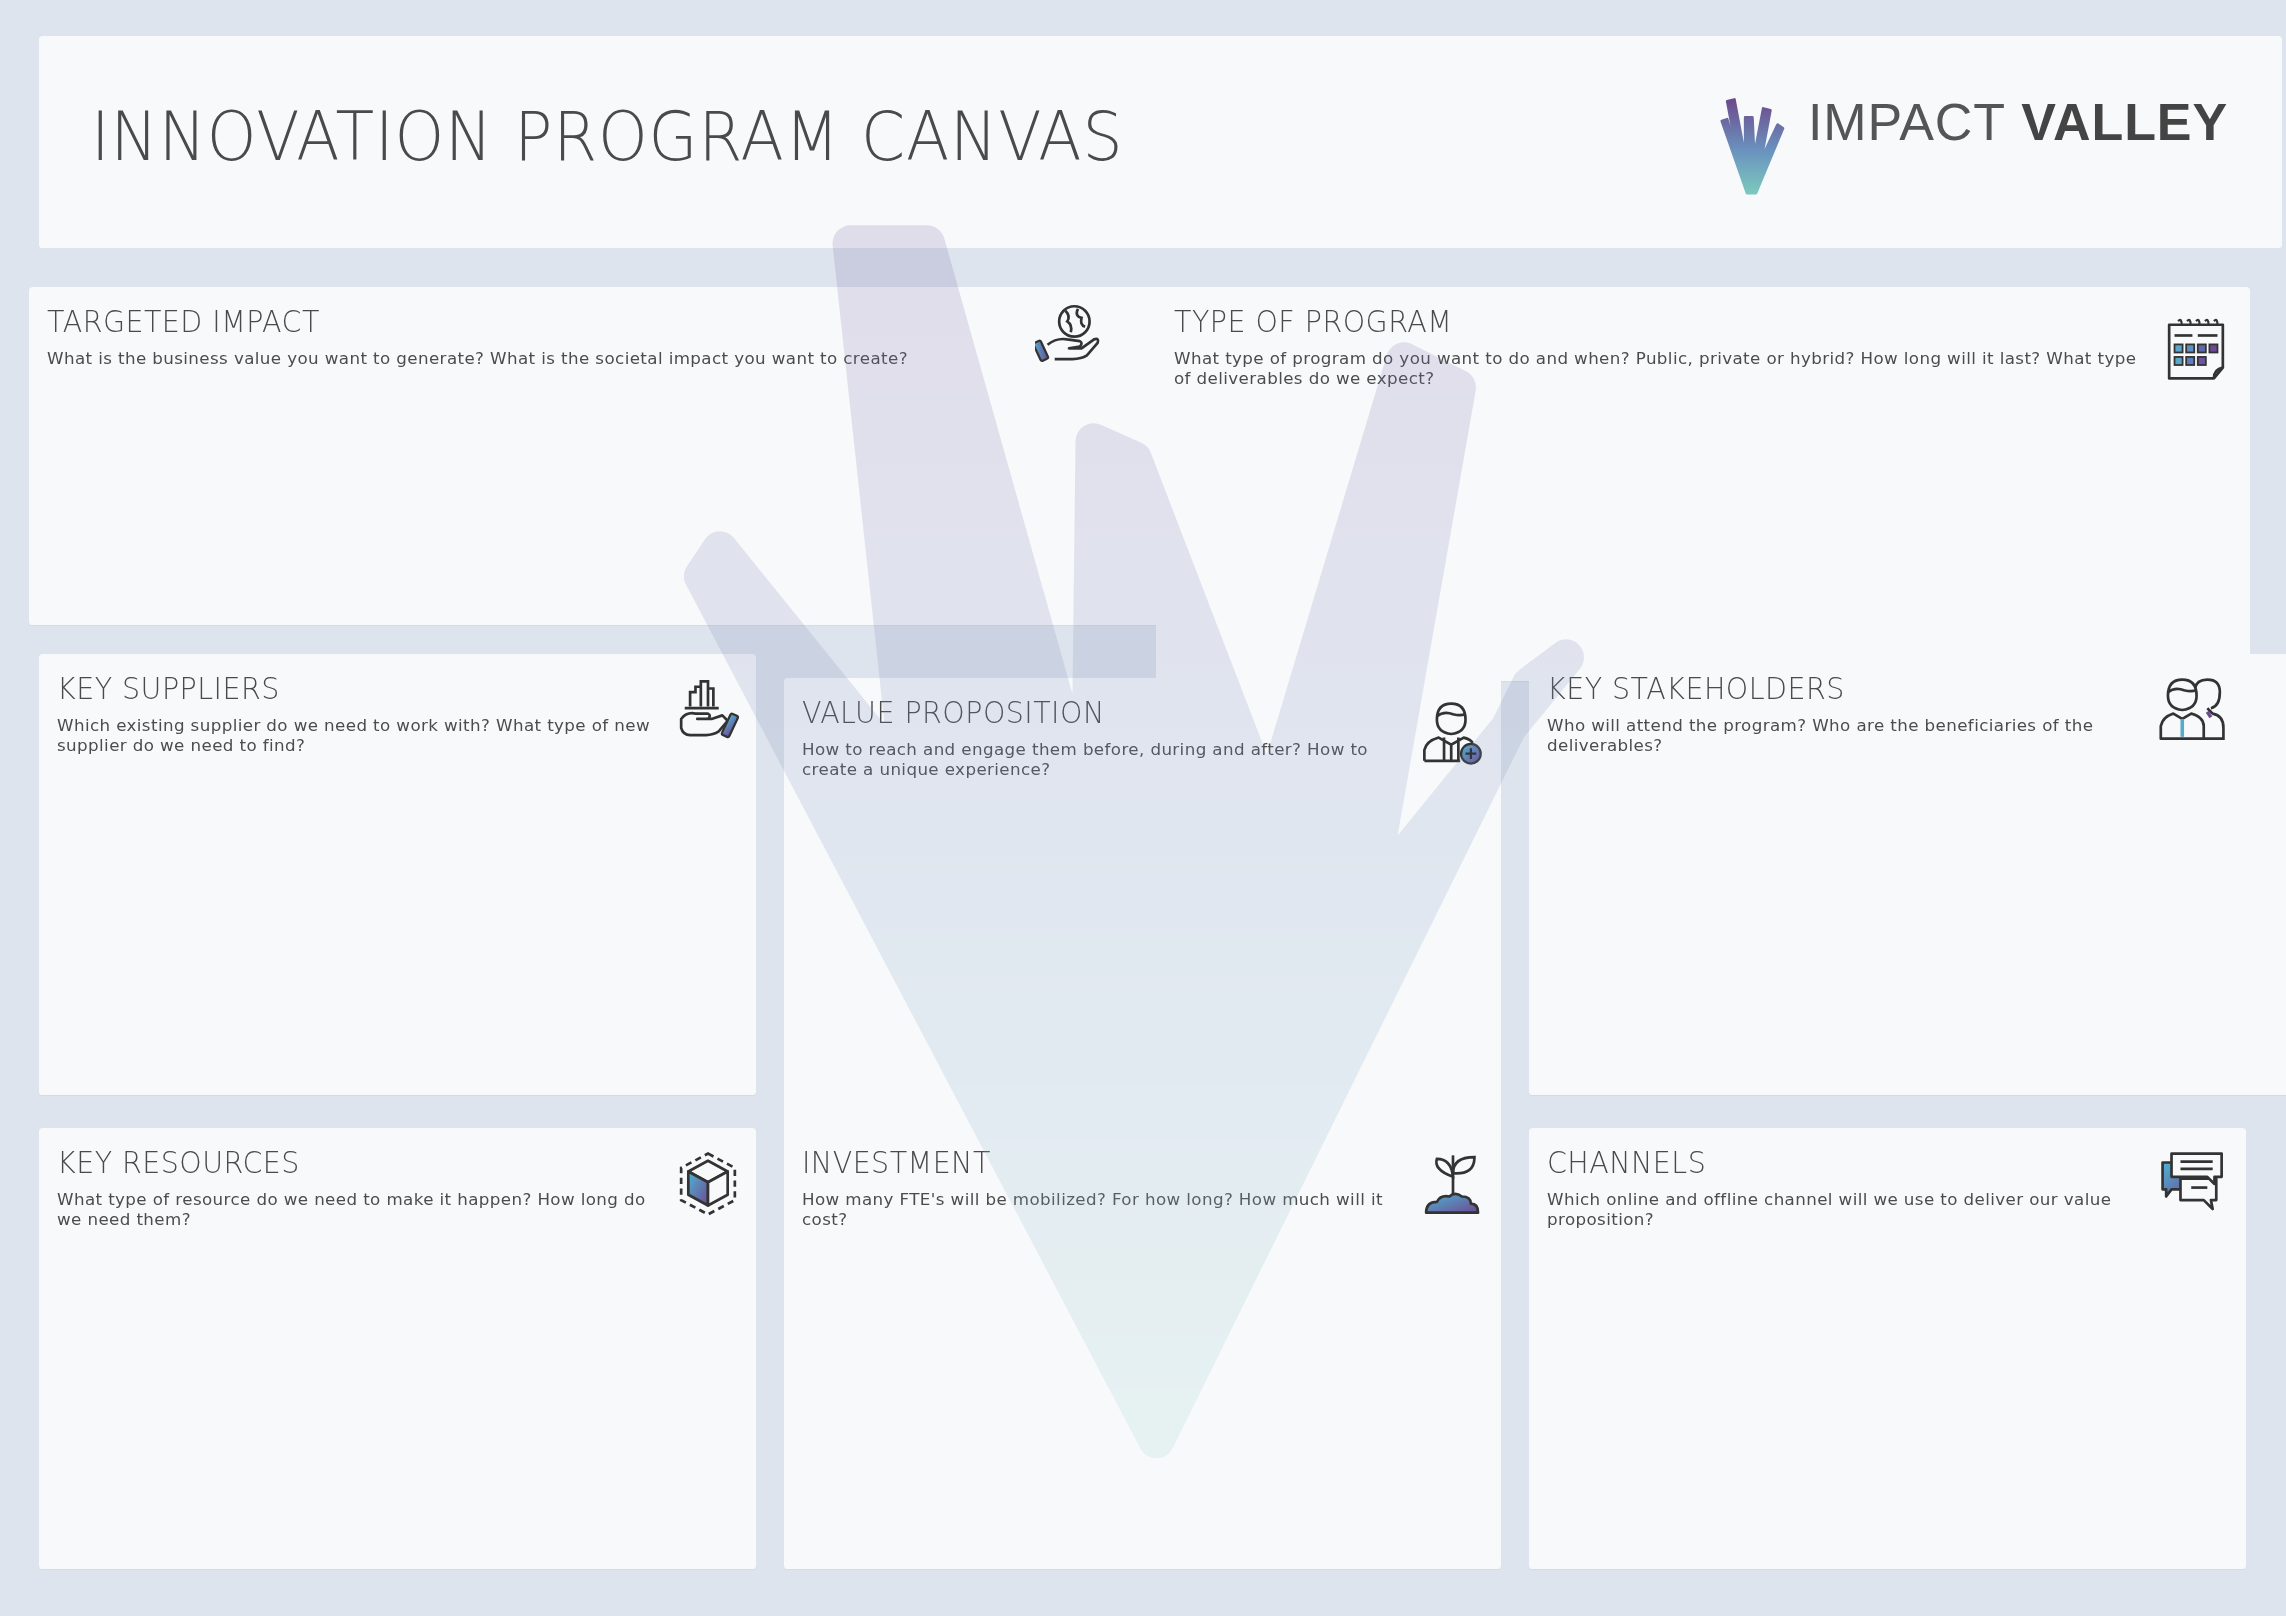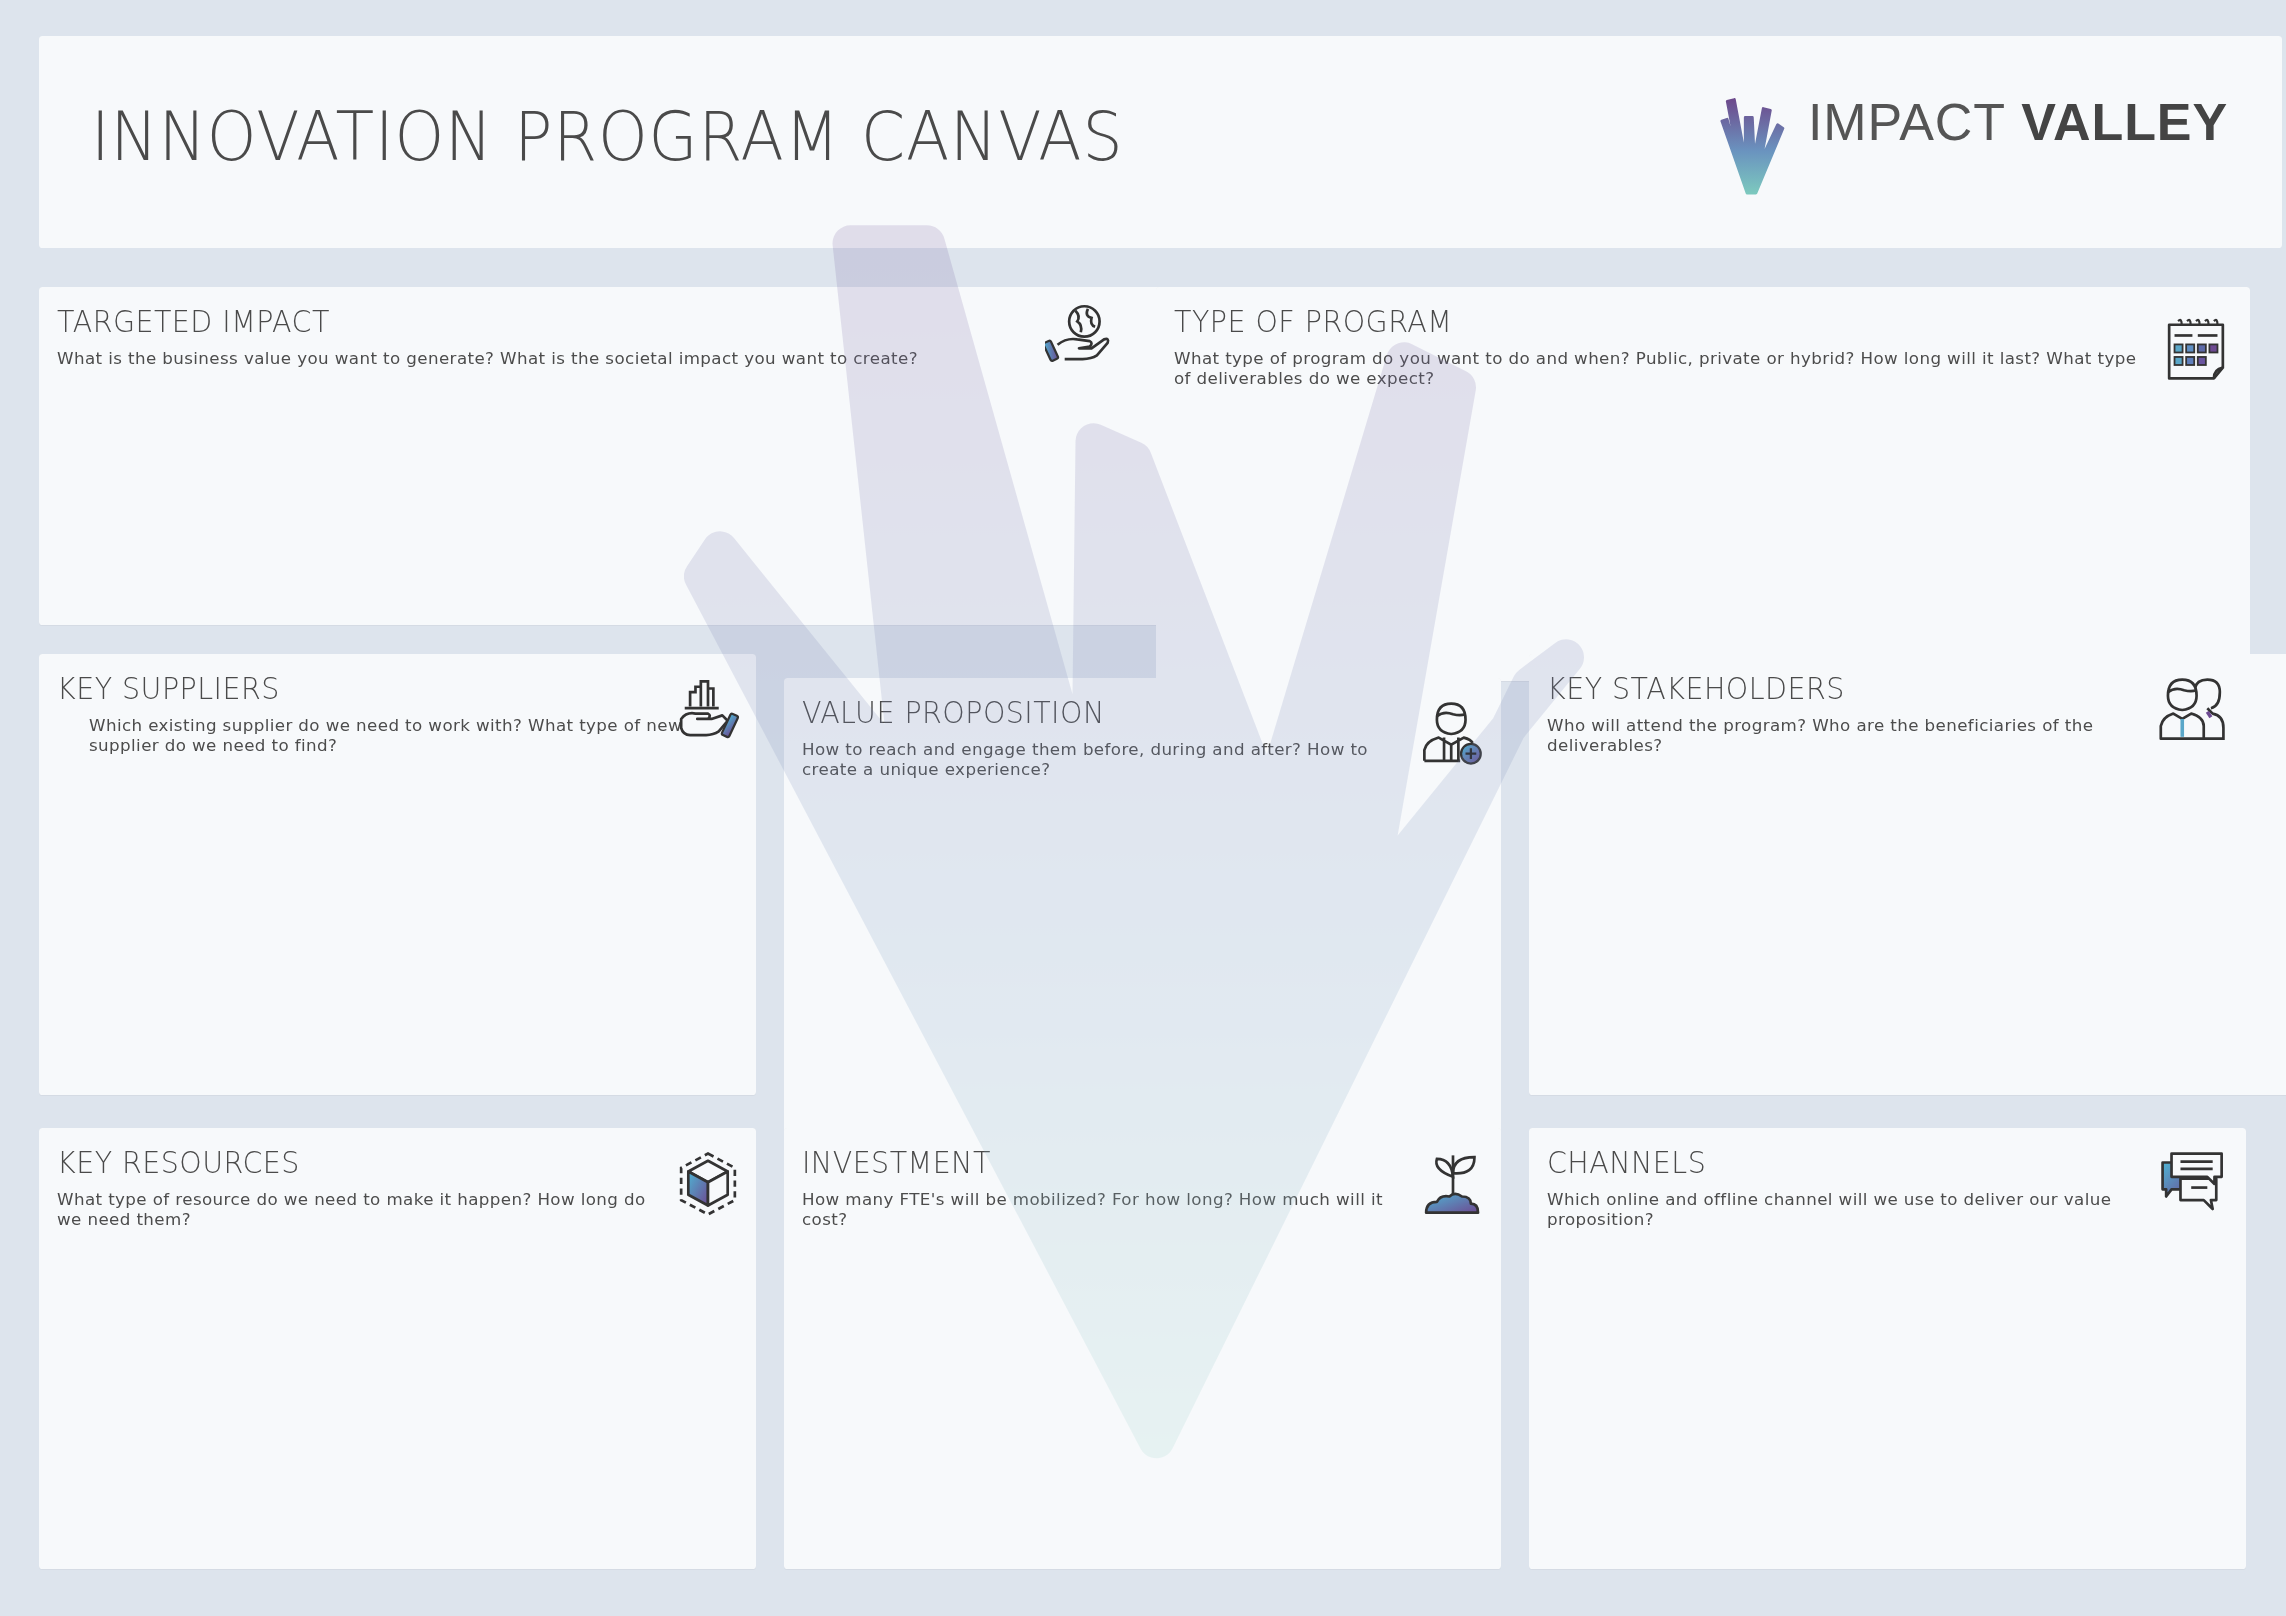--- a/index.html
+++ b/index.html
@@ -74,21 +74,21 @@
     <svg width="81" height="104" viewBox="0 0 90 115">
       <path d="M12 32 L40 112 L50 112 L80 40 L74 36 L56 74 L66 20 L58 18 L48 70 L46 28 L38 28 L38 72 L26 8 L18 10 L30 74 L18 30 Z" fill="url(#logoGrad)" stroke="url(#logoGrad)" stroke-width="3" stroke-linejoin="round"></path>
     </svg>
     <div class="logo-text">
       <span class="light">IMPACT</span>
       <span class="bold">VALLEY</span>
     </div>
   </div>
 </div>
 
-<div class="card" style="left:39px; top:287px; width:1228px; height:338px;">
+<div class="card" style="left:29px; top:287px; width:1228px; height:338px;">
   <div class="ctitle">TARGETED IMPACT</div>
   <div class="cdesc" style="width:900px;">What is the business value you want to generate? What is the societal impact you want to create?</div>
   <svg class="cicon" style="left:1006px; top:12.6px;" viewBox="0 0 76 76">
     <circle cx="44" cy="24" r="17" fill="none" stroke="#333" stroke-width="3"></circle>
     <path d="M34 12 q6 6 2 12 q6 4 4 12 M48 10 q-4 8 4 10 q-2 8 4 10" fill="none" stroke="#333" stroke-width="3"></path>
     <path d="M14 50 q10 -8 22 -6 l14 2 q4 2 0 6 l-12 2 h14 l14 -10 q6 -2 4 4 l-12 14 q-6 4 -16 4 h-20" fill="none" stroke="#333" stroke-width="3" stroke-linejoin="round"></path>
     <rect x="2" y="46" width="9" height="22" rx="2" transform="rotate(-25 6 57)" fill="url(#g1)" stroke="#333" stroke-width="2.5"></rect>
   </svg>
 </div>
 
@@ -106,21 +106,21 @@
     <rect x="40" y="34" width="9" height="9" fill="#5d6aa8" stroke="#333" stroke-width="2"></rect>
     <rect x="53" y="34" width="9" height="9" fill="#6d4a92" stroke="#333" stroke-width="2"></rect>
     <rect x="14" y="48" width="9" height="9" fill="#5aa7c9" stroke="#333" stroke-width="2"></rect>
     <rect x="27" y="48" width="9" height="9" fill="#5f7fbc" stroke="#333" stroke-width="2"></rect>
     <rect x="40" y="48" width="9" height="9" fill="#6a55a0" stroke="#333" stroke-width="2"></rect>
   </svg>
 </div>
 
 <div class="card" style="left:39px; top:654px; width:717px; height:441px;">
   <div class="ctitle">KEY SUPPLIERS</div>
-  <div class="cdesc" style="width:594px;margin-left:32px;">Which existing supplier do we need to work with? What type of new supplier do we need to find?</div>
+  <div class="cdesc" style="width:594px;">Which existing supplier do we need to work with? What type of new supplier do we need to find?</div>
   <svg class="cicon" style="left:635px; top:21.6px;" viewBox="0 0 76 76">
     <path d="M18 34 v-16 h6 v-6 h6 v-6 h8 v28 M30 12 v22 M38 14 h6 v20" fill="none" stroke="#333" stroke-width="3"></path>
     <line x1="12" y1="36" x2="50" y2="36" stroke="#333" stroke-width="3"></line>
     <path d="M8 48 q6 -8 16 -6 h14 q4 2 0 6 h-12 h16 l12 -4 l6 6 l-10 12 q-6 4 -14 4 h-18 q-8 0 -10 -8 z" fill="none" stroke="#333" stroke-width="3" stroke-linejoin="round"></path>
     <rect x="58" y="42" width="9" height="26" rx="2" transform="rotate(25 62 55)" fill="url(#g1)" stroke="#333" stroke-width="2.5"></rect>
   </svg>
 </div>
 
 <div class="card" style="left:784px; top:678px; width:717px; height:489px;">
   <div class="ctitle">VALUE PROPOSITION</div>

